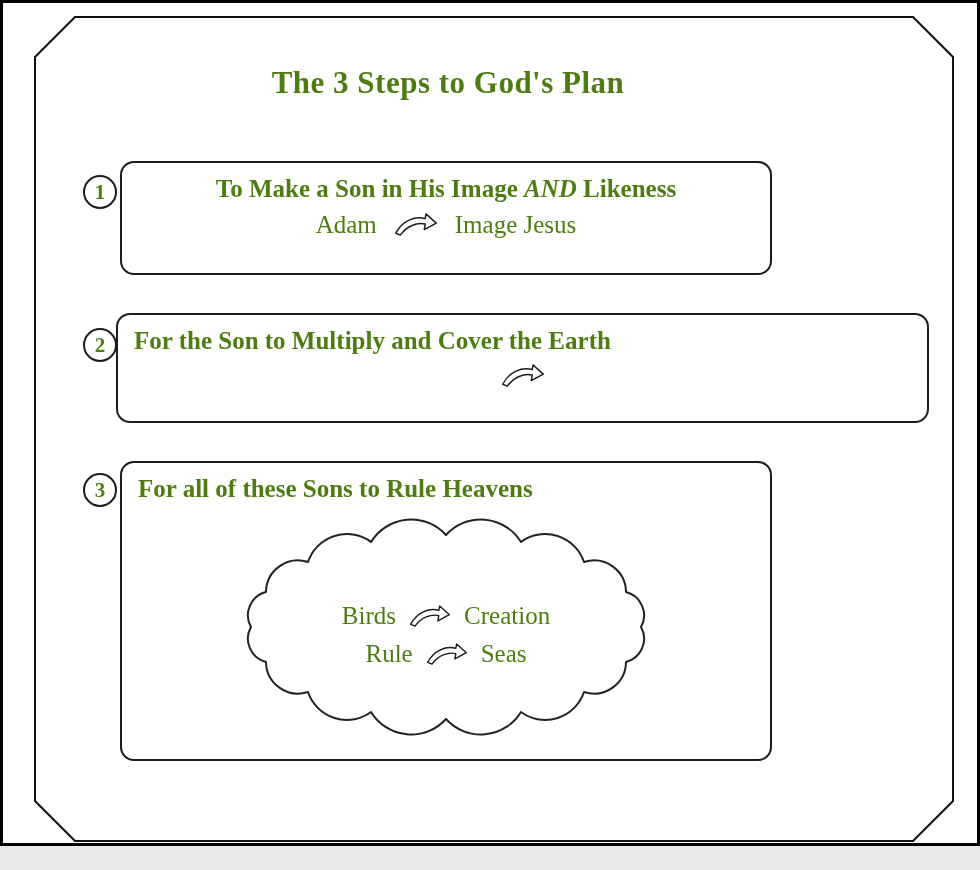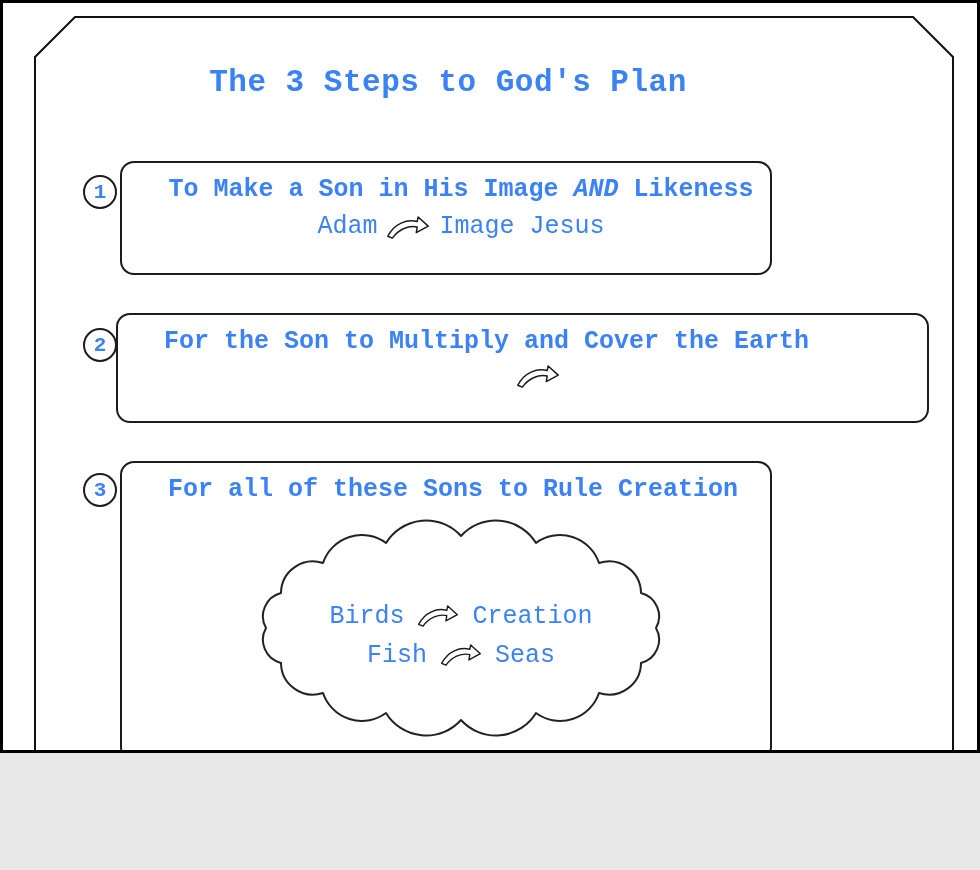--- a/index.html
+++ b/index.html
@@ -1,39 +1,38 @@
 <!DOCTYPE html>
 <html><head>
 <meta charset="utf-8">
 <style>
   html,body{margin:0;padding:0;background:#e8e8e8;}
   .canvas{
     position:relative;
-    width:980px;height:753px;
+    width:980px;height:846px;
     background:#ffffff;
     border:3px solid #000;
     box-sizing:border-box;
-    font-family:Liberation Mono, monospace;
-    color:#3b82f6;
+    font-family:Liberation Serif, serif;
+    color:#4d7c0f;
     overflow:hidden;
     margin:0 auto;
   }
   .frame-svg{position:absolute;left:0;top:0;}
   .title{
     position:absolute;left:120px;top:62px;width:650px;
     text-align:center;font-size:31px;font-weight:bold;
     letter-spacing:0.5px;
   }
   .stepbox{
     position:absolute;
     border:2px solid #1c1c1c;
     border-radius:14px;
     background:#fff;
     box-sizing:border-box;
-    padding-left:30px;
   }
   .step1{left:117px;top:158px;width:652px;height:114px;}
   .step2{left:113px;top:310px;width:813px;height:110px;}
   .step3{left:117px;top:458px;width:652px;height:300px;}
   .numcircle{
     position:absolute;width:34px;height:34px;
     border:2px solid #1c1c1c;border-radius:50%;
     background:#fff;
     display:flex;align-items:center;justify-content:center;
     font-size:21px;font-weight:bold;
@@ -43,22 +42,22 @@
   .n2{left:80px;top:325px;}
   .n3{left:80px;top:470px;}
   .box-heading{
     font-size:25px;font-weight:bold;
     padding:12px 16px 0 16px;
     white-space:nowrap;
   }
   .centered-heading{text-align:center;padding-left:0;padding-right:0;}
   .emph{font-style:italic;}
   .pair-row{
-    display:flex;align-items:flex-end;justify-content:center;
-    gap:8px;
+    display:flex;align-items:center;justify-content:center;
+    gap:16px;
     font-size:25px;
     margin-top:8px;
     white-space:nowrap;
   }
   .arrow-wrap{display:inline-flex;align-items:center;}
   .cloud{
     position:relative;
     width:430px;height:222px;
     margin:14px auto 0 auto;
   }
@@ -116,21 +115,21 @@
     <div class="pair-row">
       <span class="arrow-wrap">
         <svg viewBox="0 0 50 28" width="46" height="26">
           <path d="M 3 23 C 10 9, 24 4, 35 7 L 36 2 L 47 12 L 34 19 L 35 13 C 26 11, 15 15, 8 25 Z" fill="#fff" stroke="#1a1a1a" stroke-width="1.6" stroke-linejoin="round"></path>
         </svg>
       </span>
     </div>
   </div>
 
   <div class="stepbox step3">
-    <div class="box-heading">For all of these Sons to Rule Creation</div>
+    <div class="box-heading">For all of these Sons to Rule Heavens</div>
 
     <div class="cloud">
       <svg class="cloud-svg" width="430" height="222" viewBox="0 0 430 222">
         <path d="M410,110
                  A24,24 0 0 0 395,75
                  A32,32 0 0 0 353,45
                  A41,41 0 0 0 290,25
                  A47,47 0 0 0 215,18
                  A47,47 0 0 0 140,25
                  A41,41 0 0 0 77,45
@@ -152,21 +151,21 @@
           <span class="arrow-wrap">
             <svg viewBox="0 0 50 28" width="44" height="25">
               <path d="M 3 23 C 10 9, 24 4, 35 7 L 36 2 L 47 12 L 34 19 L 35 13 C 26 11, 15 15, 8 25 Z" fill="#fff" stroke="#1a1a1a" stroke-width="1.6" stroke-linejoin="round"></path>
             </svg>
           </span>
           <span>Creation</span>
         </div>
 
 
         <div class="cloud-row">
-          <span>Fish</span>
+          <span>Rule</span>
           <span class="arrow-wrap">
             <svg viewBox="0 0 50 28" width="44" height="25">
               <path d="M 3 23 C 10 9, 24 4, 35 7 L 36 2 L 47 12 L 34 19 L 35 13 C 26 11, 15 15, 8 25 Z" fill="#fff" stroke="#1a1a1a" stroke-width="1.6" stroke-linejoin="round"></path>
             </svg>
           </span>
           <span>Seas</span>
         </div>
       </div>
     </div>
   </div>

